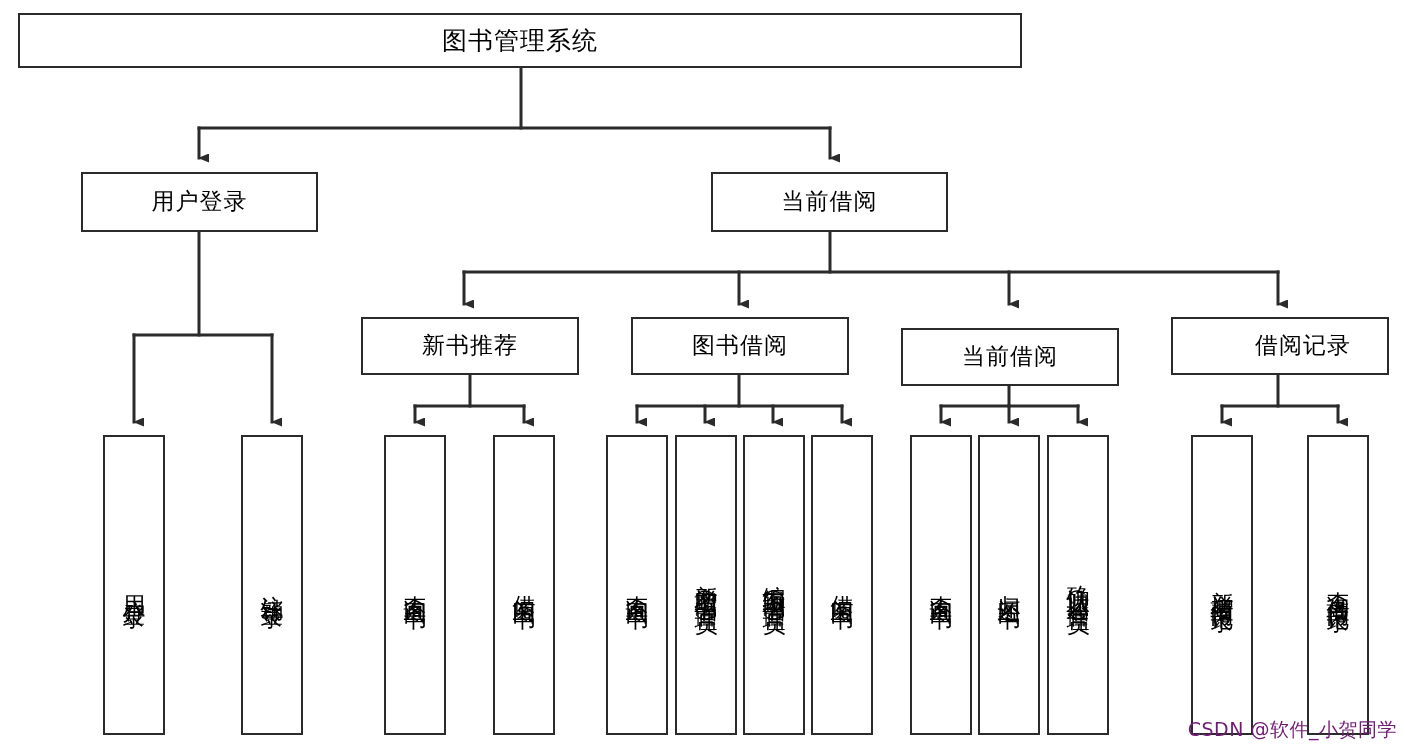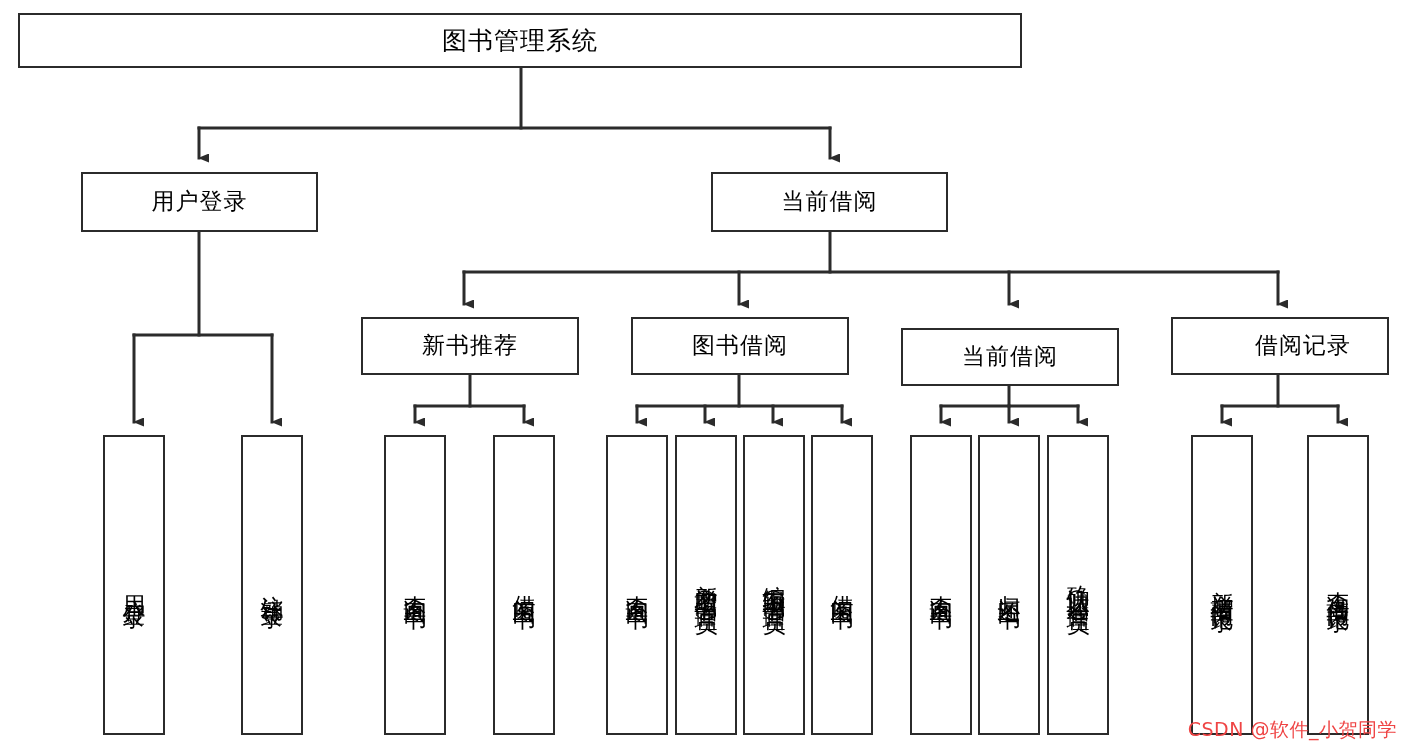--- a/index.html
+++ b/index.html
@@ -64,21 +64,21 @@
     line-height: 1;
     white-space: nowrap;
     text-align: center;
   }
   
   #watermark {
     position: absolute;
     right: 8px;
     bottom: 4px;
     font-size: 19px;
-    color: #ef4444;
+    color: #701a75;
     letter-spacing: 0.5px;
     z-index: 6;
     white-space: nowrap;
     pointer-events: none;
   }
 </style>
 </head>
 <body>
 
 <div id="diagram-root">

